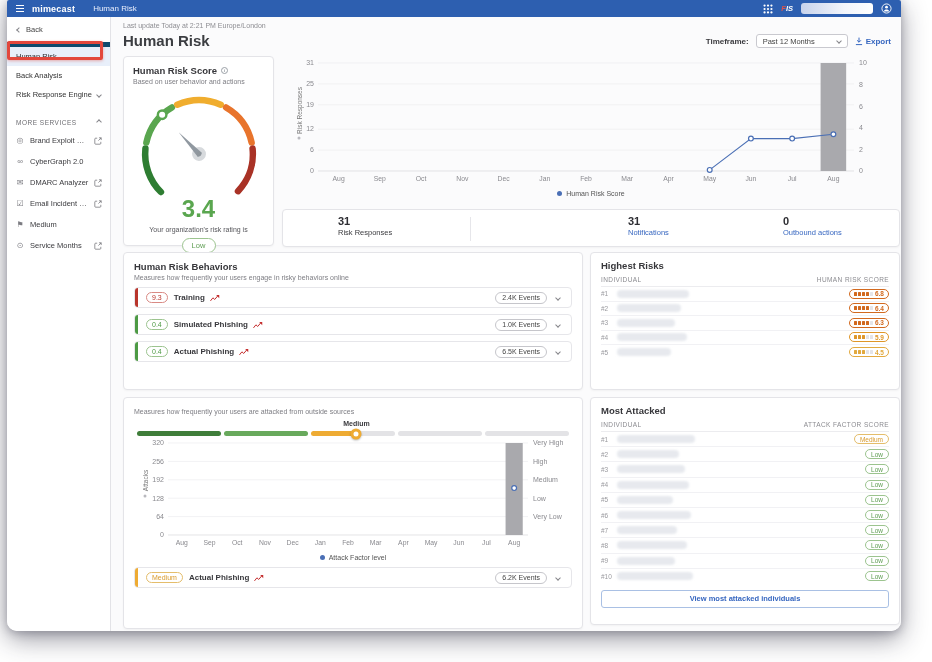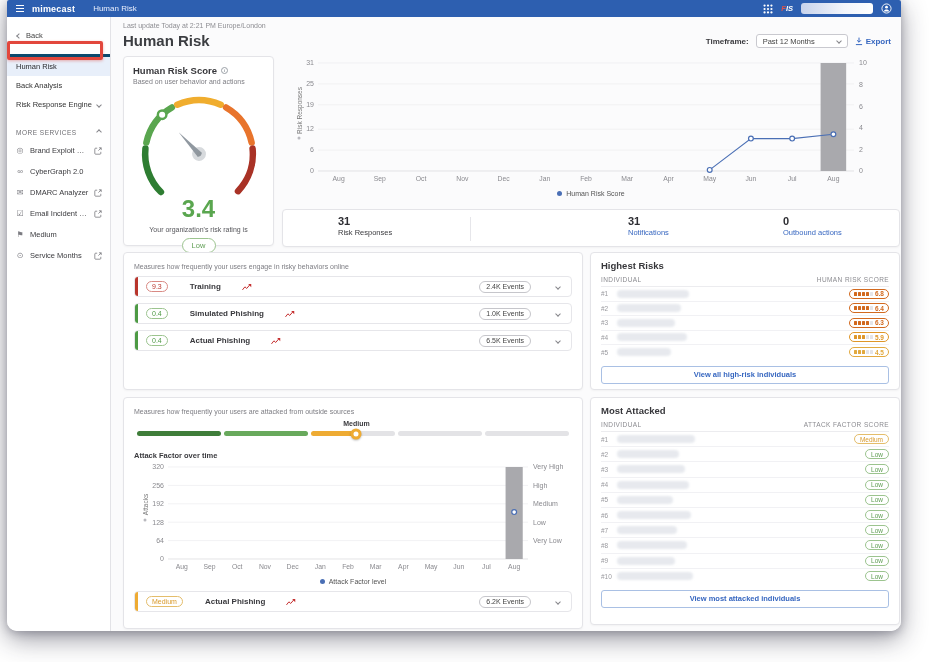--- a/index.html
+++ b/index.html
@@ -18,22 +18,22 @@
   .app-title { color:#e8eefc; font-size:8px; margin-left:10px; }
   .tb-spacer { flex:1; }
   .fis { color:#fff; font-size:7.5px; font-weight:bold; font-style:italic; }
   .fis b { color:#e05348; }
   .tb-search { width:72px; height:11px; border:none; border-radius:3px;
     background:linear-gradient(90deg,#c7d3ec,#f2f5fb 60%,#fff); outline:none; font-size:7px; padding:0 4px; }
 
   
   .sidebar { position:absolute; top:17px; left:0; width:104px; bottom:0; background:#fff;
     border-right:1px solid #e3e3e7; z-index:5; }
-  .back-row { height:40px; display:flex; align-items:center; gap:5px; padding:0 10px;
-    font-size:7.5px; color:#444; border-bottom:3px solid #0c4a6e; cursor:pointer; }
+  .back-row { height:30px; display:flex; align-items:center; gap:5px; padding:0 10px;
+    font-size:7.5px; color:#444; border-bottom:5px solid #0c4a6e; cursor:pointer; }
   .nav-item { height:19px; display:flex; align-items:center; padding:0 9px; font-size:7.5px;
     color:#333; cursor:pointer; justify-content:space-between; }
   .nav-item.active { background:#e8effa; color:#2b2b2e; }
   .annotation-box { position:absolute; top:24px; left:0; width:96px; height:19px;
     border:3px solid #e2473c; border-radius:2px; box-shadow:0 1px 3px rgba(226,71,60,.4);
     pointer-events:none; z-index:6; }
   .more-hdr { margin-top:10px; height:16px; display:flex; align-items:center; justify-content:space-between;
     padding:0 9px; font-size:6.5px; letter-spacing:.5px; color:#6d6d72; cursor:pointer; }
   .svc { height:21px; display:flex; align-items:center; padding:0 8px; gap:5px; cursor:pointer; }
   .svc-ico { width:10px; font-size:8px; color:#7c7c82; text-align:center; flex:none; }
@@ -91,21 +91,21 @@
   .stats-card { left:170px; top:192px; width:618px; height:38px; }
   .stat { position:absolute; top:5px; }
   .stat .v { font-size:11px; font-weight:bold; color:#2e2e33; }
   .stat .l { font-size:7.5px; color:#3a3a3e; margin-top:1px; }
   .stat .l.link { color:#3767c0; cursor:pointer; }
   .stat-div { position:absolute; left:187px; top:7px; height:24px; width:1px; background:#e6e6ea; }
 
   
   .beh-card { left:11px; top:235px; width:460px; height:138px; padding:8px 10px; }
   .beh-row { position:relative; height:21px; border:1px solid #e6e6ea; border-radius:4px;
-    display:flex; align-items:center; padding:0 8px 0 11px; margin-top:6px; background:#fff; cursor:pointer;gap:16px; }
+    display:flex; align-items:center; padding:0 8px 0 11px; margin-top:6px; background:#fff; cursor:pointer; }
   .accent { position:absolute; left:0; top:0; bottom:0; width:3px; border-radius:3px 0 0 3px; background:#999; }
   .score-pill { border:1px solid #999; border-radius:8px; font-size:7px; padding:1px 5px; background:#fff; }
   .sev-high .accent { background:#b8352c; } .sev-high .score-pill { color:#b8352c; border-color:#d98a84; }
   .sev-low .accent { background:#4d9a44; } .sev-low .score-pill { color:#4d9a44; border-color:#9cc48f; }
   .sev-medium .accent { background:#eeab33; } .sev-medium .score-pill { color:#d99a2b; border-color:#e4bd6b; }
   .beh-label { font-size:8px; font-weight:bold; color:#39393d; margin-left:6px; }
   .trend { margin-left:5px; }
   .row-spacer { flex:1; }
   .events-pill { border:1px solid #c6c6cb; border-radius:8px; font-size:7px; color:#444;
     padding:1.5px 6px; background:#fff; }
@@ -346,20 +346,23 @@
         <div class="v">31</div>
         <div class="l link">Notifications</div>
       </div>
       <div class="stat" style="left:500px">
         <div class="v">0</div>
         <div class="l link">Outbound actions</div>
       </div>
     </section>
 
     <section class="card beh-card">
+      <div class="card-title">
+          <span>Human Risk Behaviors</span>
+        </div>
       <div class="card-sub">Measures how frequently your users engage in risky behaviors online</div>
       <div class="beh-row sev-high">
         <span class="accent"></span>
         <span class="score-pill">9.3</span>
         <span class="beh-label">Training</span>
         <svg class="trend" width="10" height="8" viewBox="0 0 11 8">
             <polyline points="0.5,7.2 3.2,3.8 5.2,5.6 8.6,1.6" fill="none" stroke="#c53030" stroke-width="1.1"></polyline>
             <path d="M6.8 0.8h3.4v3.4z" fill="#c53030"></path>
           </svg>
         <span class="row-spacer"></span>
@@ -468,35 +471,33 @@
             <span class="squares">
               <span class="sq" style="background: rgb(226, 169, 62);"></span>
               <span class="sq" style="background: rgb(226, 169, 62);"></span>
               <span class="sq" style="background: rgb(226, 169, 62);"></span>
               <span class="sq" style="background: rgb(228, 228, 232);"></span>
               <span class="sq" style="background: rgb(228, 228, 232);"></span>
             </span>
             <span class="bval">4.5</span>
           </span>
       </div>
-      <button class="wide-btn">View all high-risk individuals</button>
     </section>
 
     <section class="card af-card">
       <div class="card-sub">Measures how frequently your users are attacked from outside sources</div>
       <div class="slider">
         <span class="seg s1"></span>
         <span class="seg s2"></span>
         <span class="seg s3"></span>
         <span class="seg"></span>
         <span class="seg"></span>
         <span class="slider-label" id="af-label" style="left: 50.8%;">Medium</span>
         <span class="slider-handle" id="af-handle" style="left: 50.8%;"></span>
       </div>
-      <div class="af-overtime">Attack Factor over time</div>
       <div class="chart-wrap">
         <span class="vlabel">
             <span class="vdot"></span>
             <span>Attacks</span>
           </span>
       <svg width="440" height="112">
             <line x1="34" y1="97" x2="394" y2="97" stroke="#d8d8db" stroke-width="0.7"></line>
             <text x="30" y="99.3" text-anchor="end" font-size="7" fill="#8a8a8f" font-family="Liberation Sans, sans-serif">0</text>
             <line x1="34" y1="78.60000000000001" x2="394" y2="78.60000000000001" stroke="#ececef" stroke-width="0.7"></line>
             <text x="30" y="80.9" text-anchor="end" font-size="7" fill="#8a8a8f" font-family="Liberation Sans, sans-serif">64</text>

